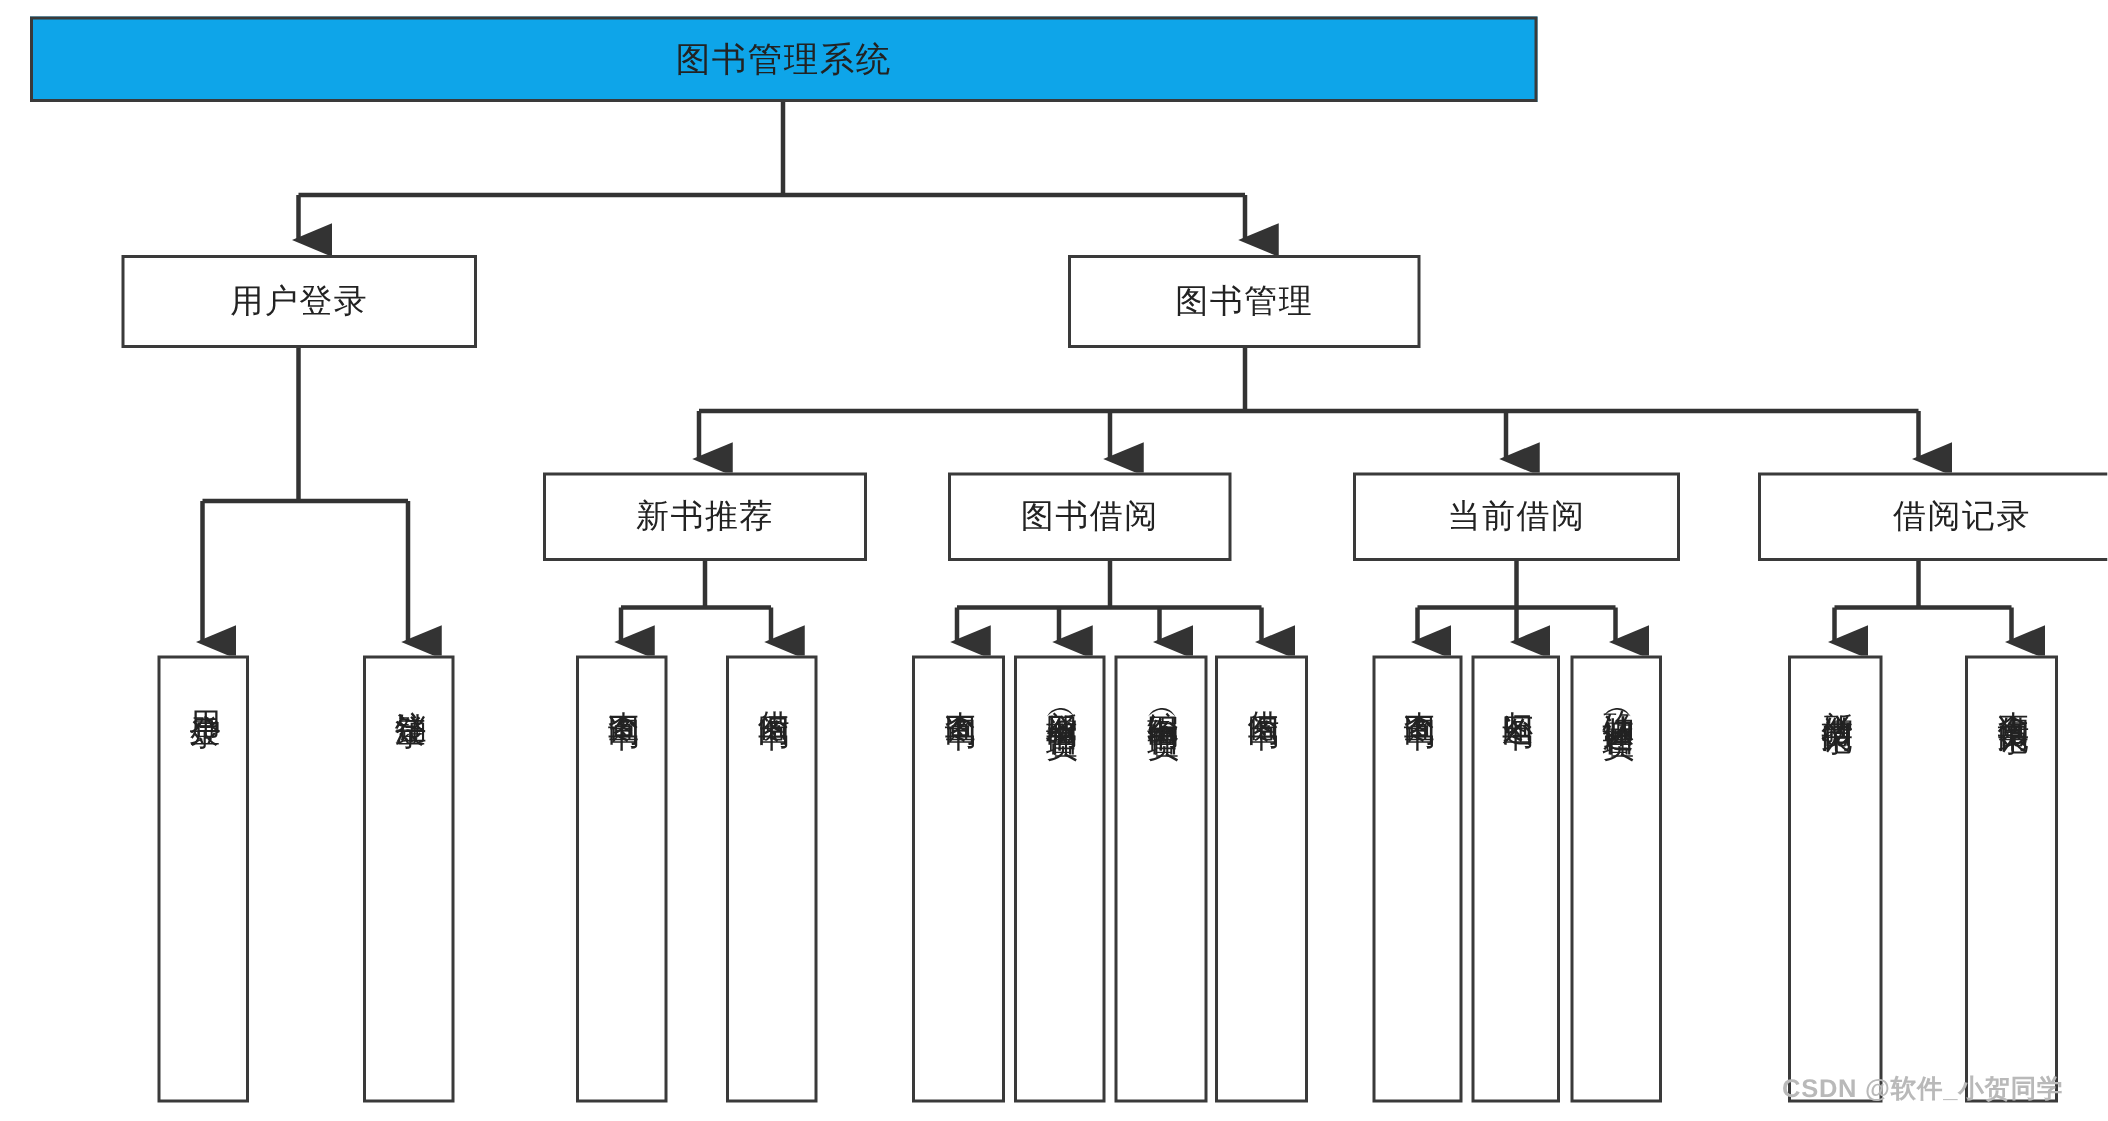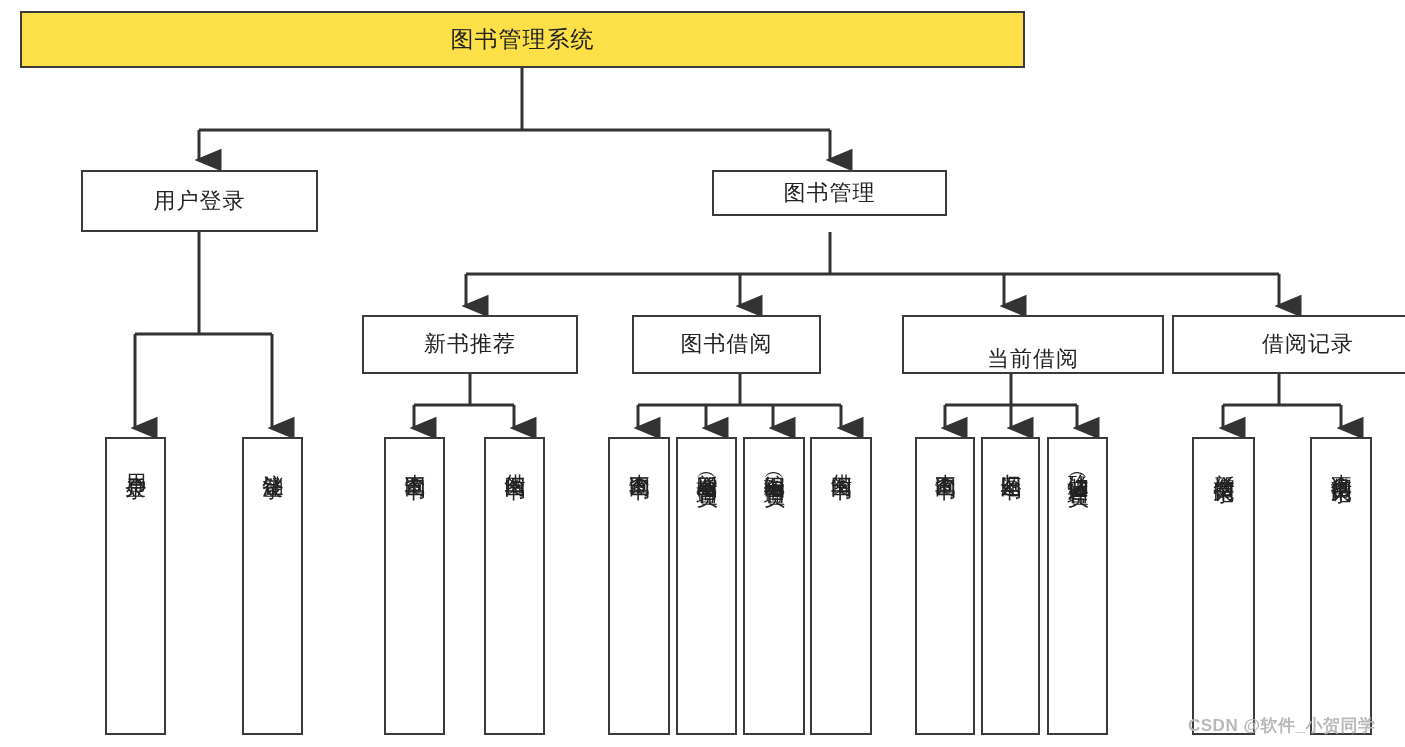--- a/index.html
+++ b/index.html
@@ -118,38 +118,38 @@
       <path d="M 1011 405 L 1011 428" marker-end="url(#arrow)"></path>
       <path d="M 1077 405 L 1077 428" marker-end="url(#arrow)"></path>
 
       <path d="M 1279 374 L 1279 405"></path>
       <path d="M 1223 405 L 1341 405"></path>
       <path d="M 1223 405 L 1223 428" marker-end="url(#arrow)"></path>
       <path d="M 1341 405 L 1341 428" marker-end="url(#arrow)"></path>
     </g>
   </svg>
 
-  <div class="node horiz root" id="node-root" style="left: 20px; top: 11px; width: 1005px; height: 57px; border-color: rgb(58, 58, 58); background: #fde047; color: rgb(34, 34, 34);">
+  <div class="node horiz root" id="node-root" style="left: 20px; top: 11px; width: 1005px; height: 57px; border-color: rgb(58, 58, 58); background: #0ea5e9; color: rgb(34, 34, 34);">
     <span>图书管理系统</span>
   </div>
 
   <div class="node horiz" id="node-l2-0" style="left: 81px; top: 170px; width: 237px; height: 62px; border-color: rgb(58, 58, 58); background: rgb(255, 255, 255); color: rgb(34, 34, 34);">
     <span>用户登录</span>
   </div>
-  <div class="node horiz" id="node-l2-1" style="left: 712px; top: 170px; width: 235px; height: 46px; border-color: rgb(58, 58, 58); background: rgb(255, 255, 255); color: rgb(34, 34, 34);">
+  <div class="node horiz" id="node-l2-1" style="left: 712px; top: 170px; width: 235px; height: 62px; border-color: rgb(58, 58, 58); background: rgb(255, 255, 255); color: rgb(34, 34, 34);">
     <span>图书管理</span>
   </div>
 
   <div class="node horiz" id="node-l3-0" style="left: 362px; top: 315px; width: 216px; height: 59px; border-color: rgb(58, 58, 58); background: rgb(255, 255, 255); color: rgb(34, 34, 34); align-items: center;">
     <span>新书推荐</span>
   </div>
   <div class="node horiz" id="node-l3-1" style="left: 632px; top: 315px; width: 189px; height: 59px; border-color: rgb(58, 58, 58); background: rgb(255, 255, 255); color: rgb(34, 34, 34);">
     <span>图书借阅</span>
   </div>
-  <div class="node horiz" id="node-l3-2" style="left: 902px; top: 315px; width: 262px; height: 59px; border-color: rgb(58, 58, 58); background: rgb(255, 255, 255); color: rgb(34, 34, 34); align-items: flex-end;">
+  <div class="node horiz" id="node-l3-2" style="left: 902px; top: 315px; width: 218px; height: 59px; border-color: rgb(58, 58, 58); background: rgb(255, 255, 255); color: rgb(34, 34, 34);">
     <span>当前借阅</span>
   </div>
   <div class="node horiz" id="node-l3-3" style="left: 1172px; top: 315px; width: 236px; height: 59px; border-color: rgb(58, 58, 58); background: rgb(255, 255, 255); color: rgb(34, 34, 34); padding-left: 36px;">
     <span>借阅记录</span>
   </div>
 
   <div class="node vert" id="leaf-0" style="left: 105px; top: 437px; width: 61px; height: 298px; border-color: rgb(58, 58, 58); background: rgb(255, 255, 255); color: rgb(34, 34, 34);">
     <span class="vert-label">用户登录</span>
   </div>
   <div class="node vert" id="leaf-1" style="left: 242px; top: 437px; width: 61px; height: 298px; border-color: rgb(58, 58, 58); background: rgb(255, 255, 255); color: rgb(34, 34, 34);">

